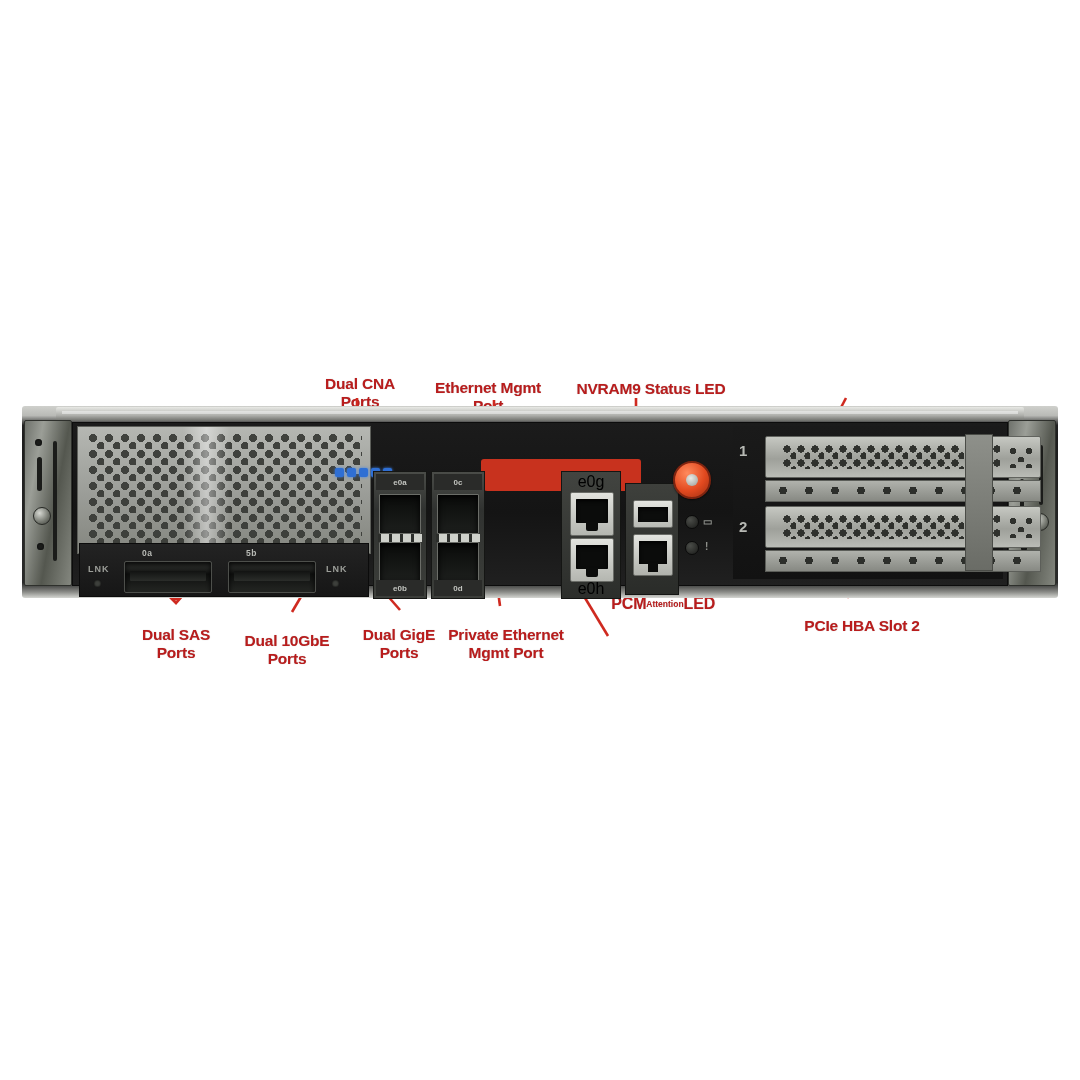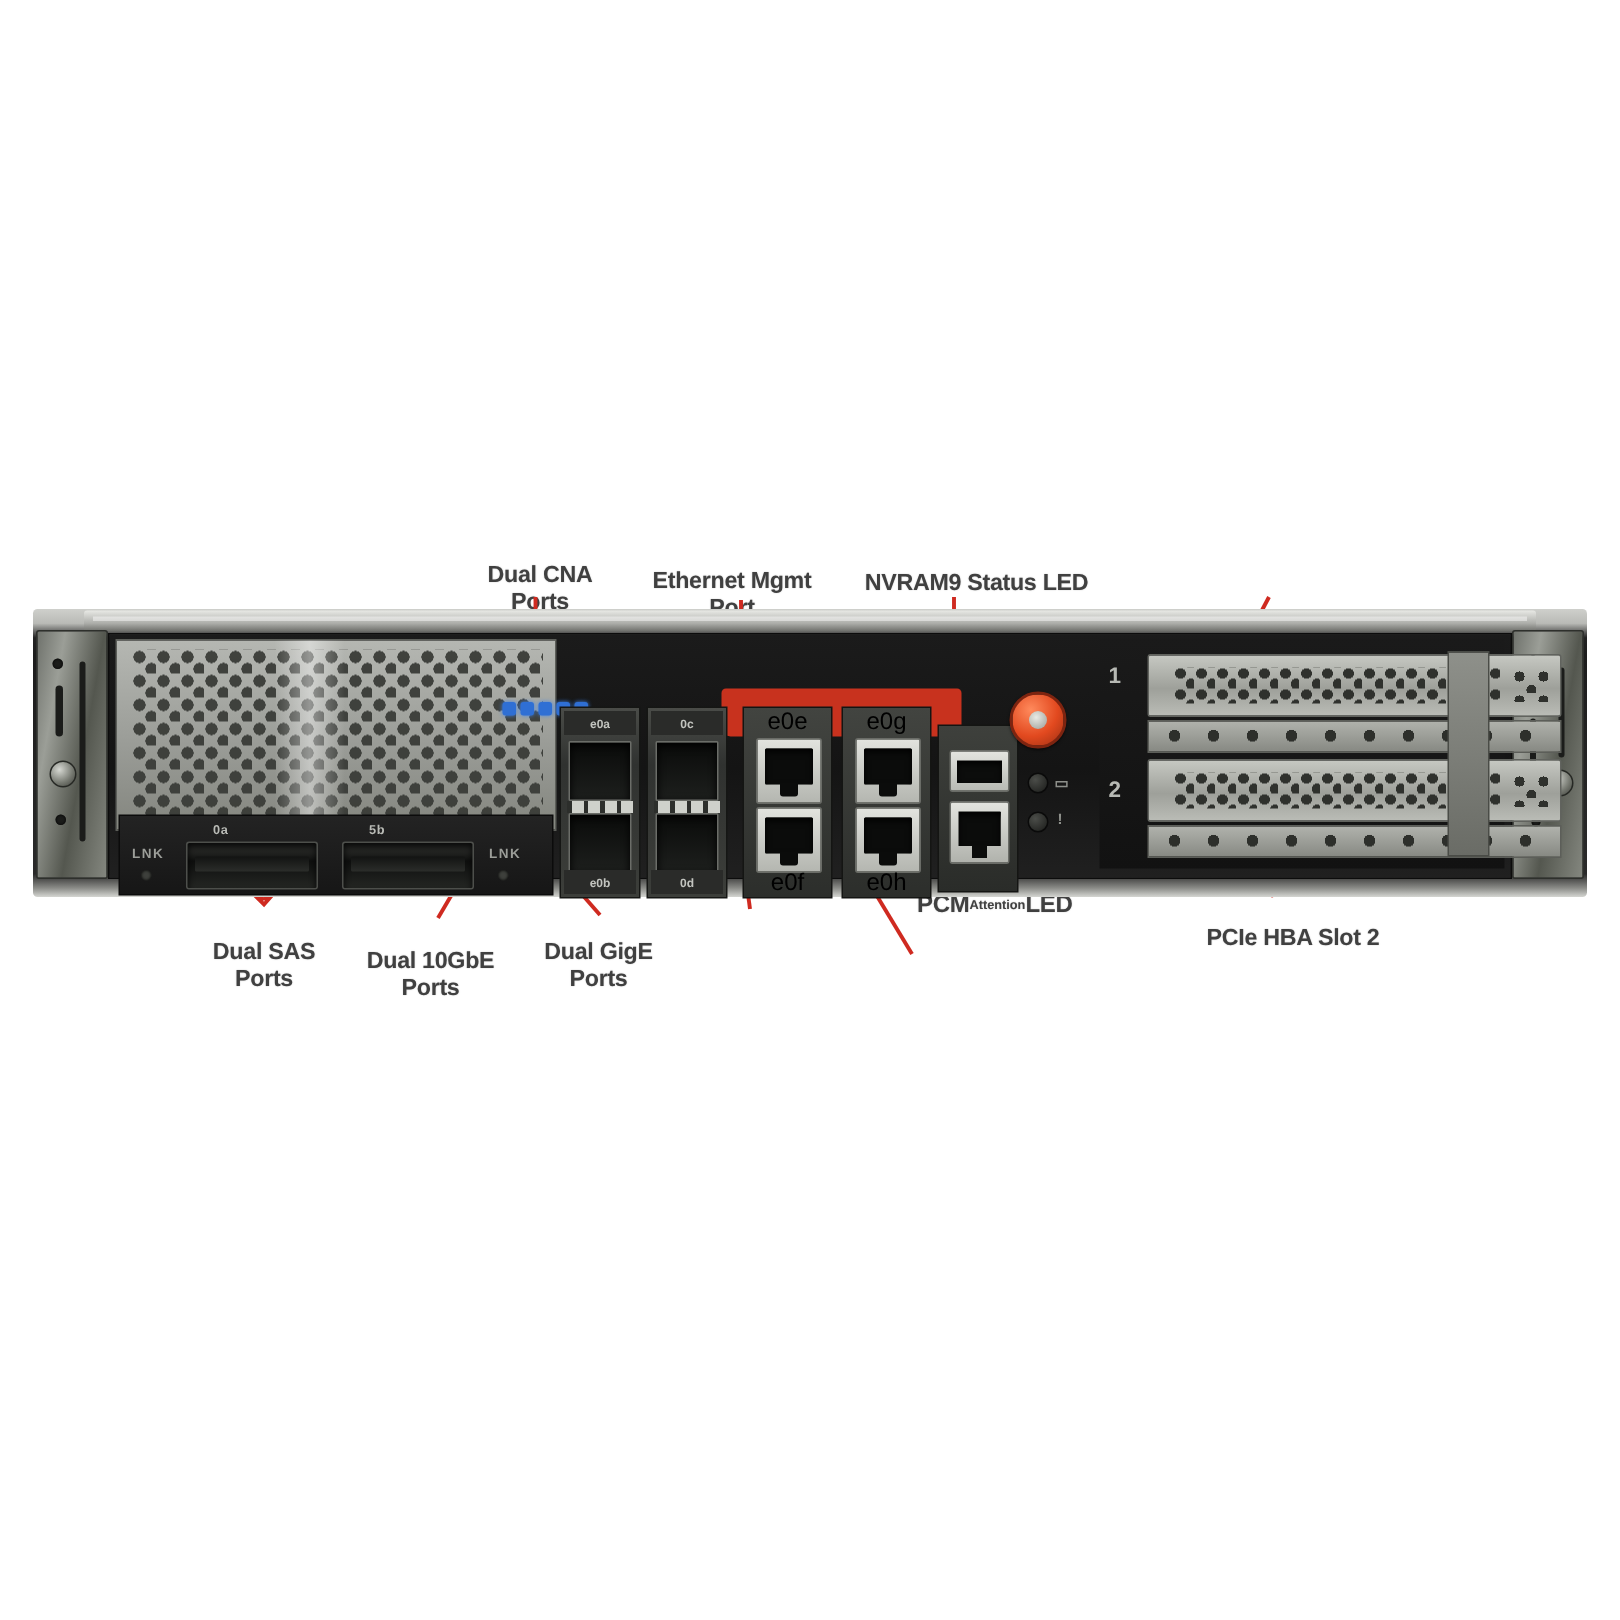--- a/index.html
+++ b/index.html
@@ -5,21 +5,21 @@
   html,body{margin:0;padding:0;}
   body{
     width:1080px;height:1080px;background:#ffffff;
     font-family:"Liberation Sans",sans-serif;
     overflow:hidden;position:relative;
   }
   #stage{position:absolute;left:0;top:0;width:1080px;height:1080px;}
 
   
   .anno{
-    position:absolute;color:#404040;font-weight:bold;
+    position:absolute;color:#b91c1c;font-weight:bold;
     font-family:"Liberation Sans",sans-serif;
     text-align:center;line-height:1.12;
     letter-spacing:-0.2px;white-space:pre-line;
     text-shadow:0 0 1px rgba(0,0,0,.25);
   }
   .anno.sz15{font-size:15.5px;}
   .anno.sz16{font-size:16px;}
 
   .anno .tiny{font-size:8.5px;font-weight:bold;vertical-align:2px;letter-spacing:0;}
   svg.arrows{position:absolute;left:0;top:0;width:1080px;height:1080px;
@@ -222,20 +222,24 @@
   <div class="anno sz15" style="left:228px;top:615px;width:118px;">
     <span>Dual 10GbE
 Ports</span>
   </div>
 
   <div class="anno sz15" style="left:344px;top:609px;width:110px;">
     <span>Dual GigE
 Ports</span>
   </div>
 
+  <div class="anno sz15" style="left:432px;top:609px;width:148px;">
+    <span>Private Ethernet
+Mgmt Port</span>
+  </div>
 
 
   <div class="anno sz15" style="left:772px;top:600px;width:180px;">
     <span>PCIe HBA Slot 2</span>
   </div>
 
   <div class="anno sz16" style="left:575px;top:595px;width:140px;text-align:right;white-space:nowrap;">
     <span>PCM</span><span class="tiny">Attention</span><span>LED</span>
   </div>
 
@@ -334,30 +338,20 @@
           <span class="ptxt">0c</span>
         </div>
         <div class="sfpslot up"></div>
         <div class="sfpmid"></div>
         <div class="sfpslot dn"></div>
         <div class="ftr">
           <span class="ptxt">0d</span>
         </div>
       </div>
 
-      <div class="rjblock rj-a">
-        <div class="hdr">
-          <span class="ptxt">e0e</span>
-        </div>
-        <div class="rj up"></div>
-        <div class="rj dn"></div>
-        <div class="ftr">
-          <span class="ptxt">e0f</span>
-        </div>
-      </div>
 
       <div class="rjblock rj-b">
         <div class="hdr">
           <span class="ptxt">e0g</span>
         </div>
         <div class="rj up"></div>
         <div class="rj dn"></div>
         <div class="ftr">
           <span class="ptxt">e0h</span>
         </div>

